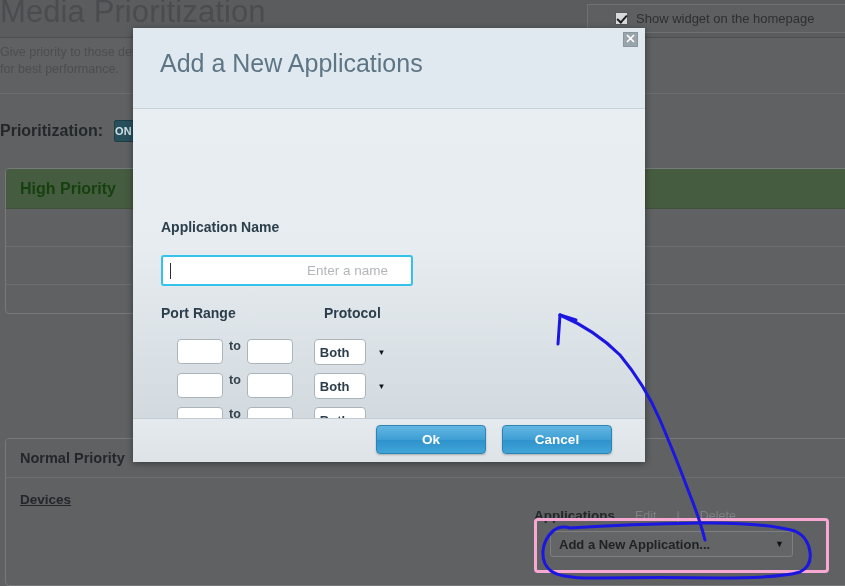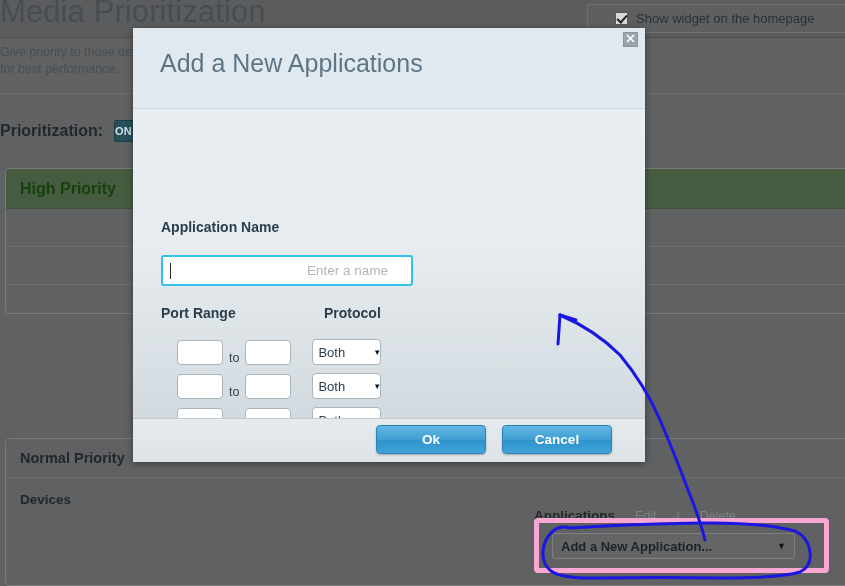--- a/index.html
+++ b/index.html
@@ -164,20 +164,21 @@
   .panel-body {
     position: relative;
     height: 109px;
   }
   .col-devices {
     position: absolute;
     left: 14px; top: 14px;
     font-size: 13.5px;
     font-weight: bold;
     color: #23262a;
+    text-decoration: underline;
   }
   .col-apps {
     position: absolute;
     left: 528px; top: 30px;
     display: flex;
     align-items: baseline;
     gap: 20px;
   }
   .col-apps .apps-title {
     font-size: 13.5px;
@@ -187,21 +188,21 @@
   .link-muted {
     font-size: 12.5px;
     color: #7e8183;
   }
   .pipe { font-size: 12.5px; color: #7e8183; }
 
   .app-slot {
     position: absolute;
     left: 528px; top: 40px;
     width: 295px; height: 55px;
-    border: 5px solid #f9a8d4;
+    border: 3px solid #f9a8d4;
     border-radius: 4px;
     box-sizing: border-box;
   }
   .app-select {
     position: absolute;
     left: 13px; top: 10px;
     width: 243px; height: 26px;
     background: #636567;
     border: 1px solid #7d7f81;
     border-radius: 3px;
@@ -290,41 +291,42 @@
   .ph {
     margin-left: auto;
     margin-right: 23px;
     font-size: 13.5px;
     color: #b3b6b9;
   }
 
   .port-row {
     position: absolute;
     display: flex;
-    align-items: flex-end;
+    align-items: flex-start;
+    font-weight: bold;
   }
   #prow0 { left: 44px; top: 230px; }
   #prow1 { left: 44px; top: 264px; }
   #prow2 { left: 44px; top: 298px; }
 
   .port-in {
     width: 46px; height: 25px;
     background: #ffffff;
     border: 1px solid #a9b4bb;
     border-radius: 4px;
     box-sizing: border-box;
   }
   .to-word {
     margin: 0 6px;
     font-size: 12.5px;
     color: #34424c;
   }
   .proto-sel {
     margin-left: 21px;
-    width: 69px; height: 26px;
+    width: 52px; height: 26px;
     background: #ffffff;
     border: 1px solid #a9b4bb;
     border-radius: 4px;
     box-sizing: border-box;
     display: flex;
     align-items: center;
     padding: 0 5px;
     font-size: 13px;
     color: #2c3e4c;
     gap: 28px;

